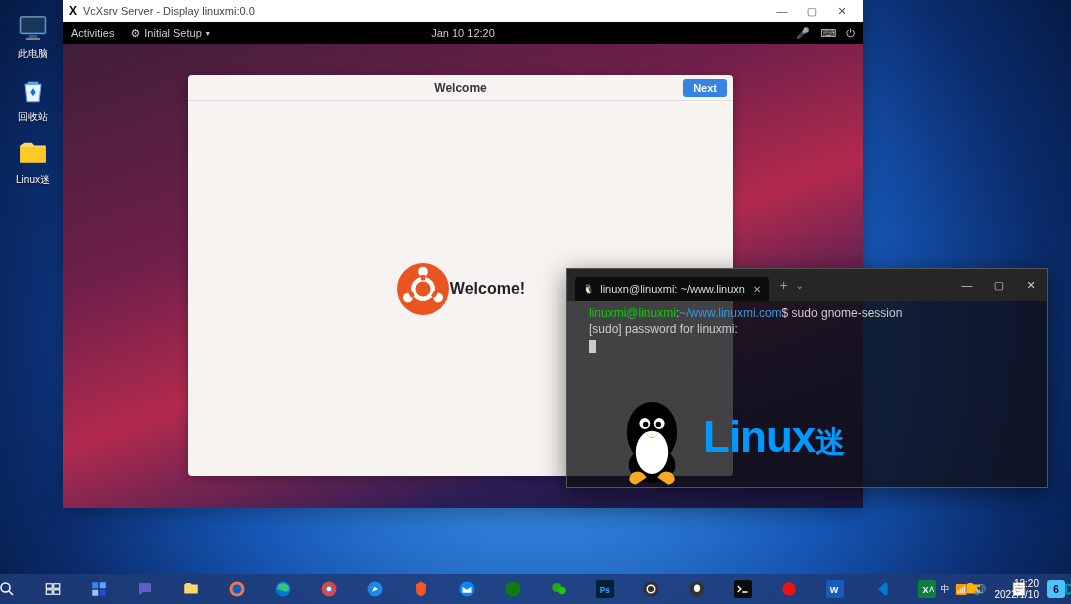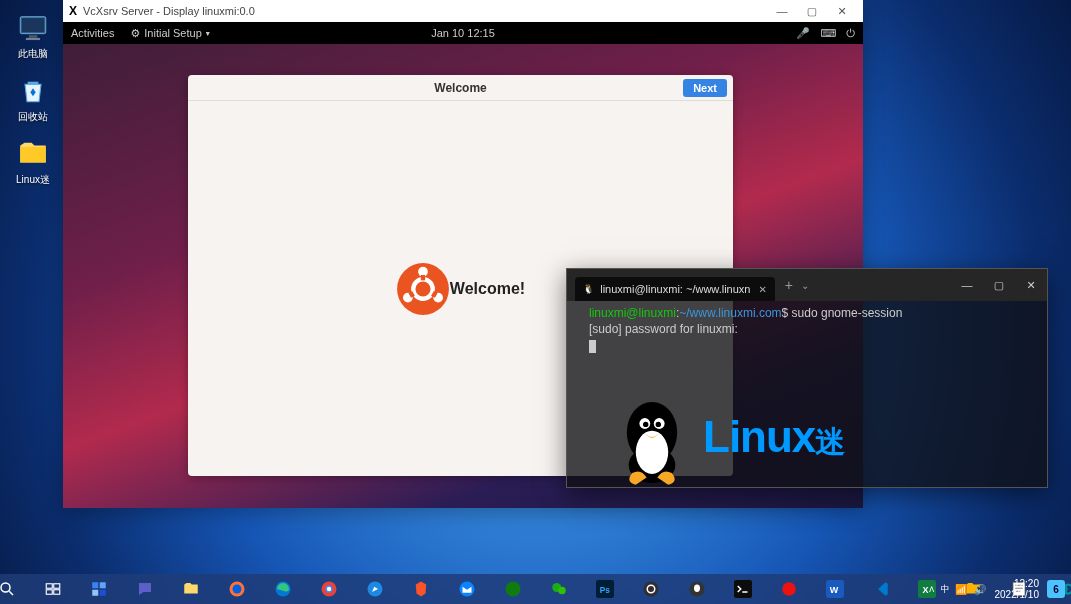--- a/index.html
+++ b/index.html
@@ -177,21 +177,21 @@
     </div>
 
     <div class="ubuntu">
       <div class="topbar">
         <span class="act">Activities</span>
         <span class="setup">
           <span>⚙</span>
           <span>Initial Setup</span>
           <span class="dd">▾</span>
         </span>
-        <span class="center">Jan 10  12:15</span>
+        <span class="center">Jan 10  12:20</span>
         <span class="right">
           <span class="ticon">🎤</span>
           <span class="ticon">⌨</span>
           <span class="ticon">⏻</span>
         </span>
       </div>
 
       <div class="welcome-card">
         <div class="welcome-head">
           <span>Welcome</span>
@@ -213,21 +213,21 @@
           <div class="welcome-txt">Welcome!</div>
         </div>
       </div>
     </div>
   </div>
 
   <div class="term">
     <div class="term-titlebar">
       <div class="term-tab">
         <span class="tri">🐧</span>
-        <span>linuxmi@linuxmi: ~/www.linuxn</span>
+        <span>linuxn@linuxmi: ~/www.linuxn</span>
         <span class="tx">✕</span>
       </div>
       <span class="term-add">+</span>
       <span class="term-dd">⌄</span>
       <span class="term-spacer"></span>
       <span class="term-btn">—</span>
       <span class="term-btn">▢</span>
       <span class="term-btn">✕</span>
     </div>
     <div class="term-body">

